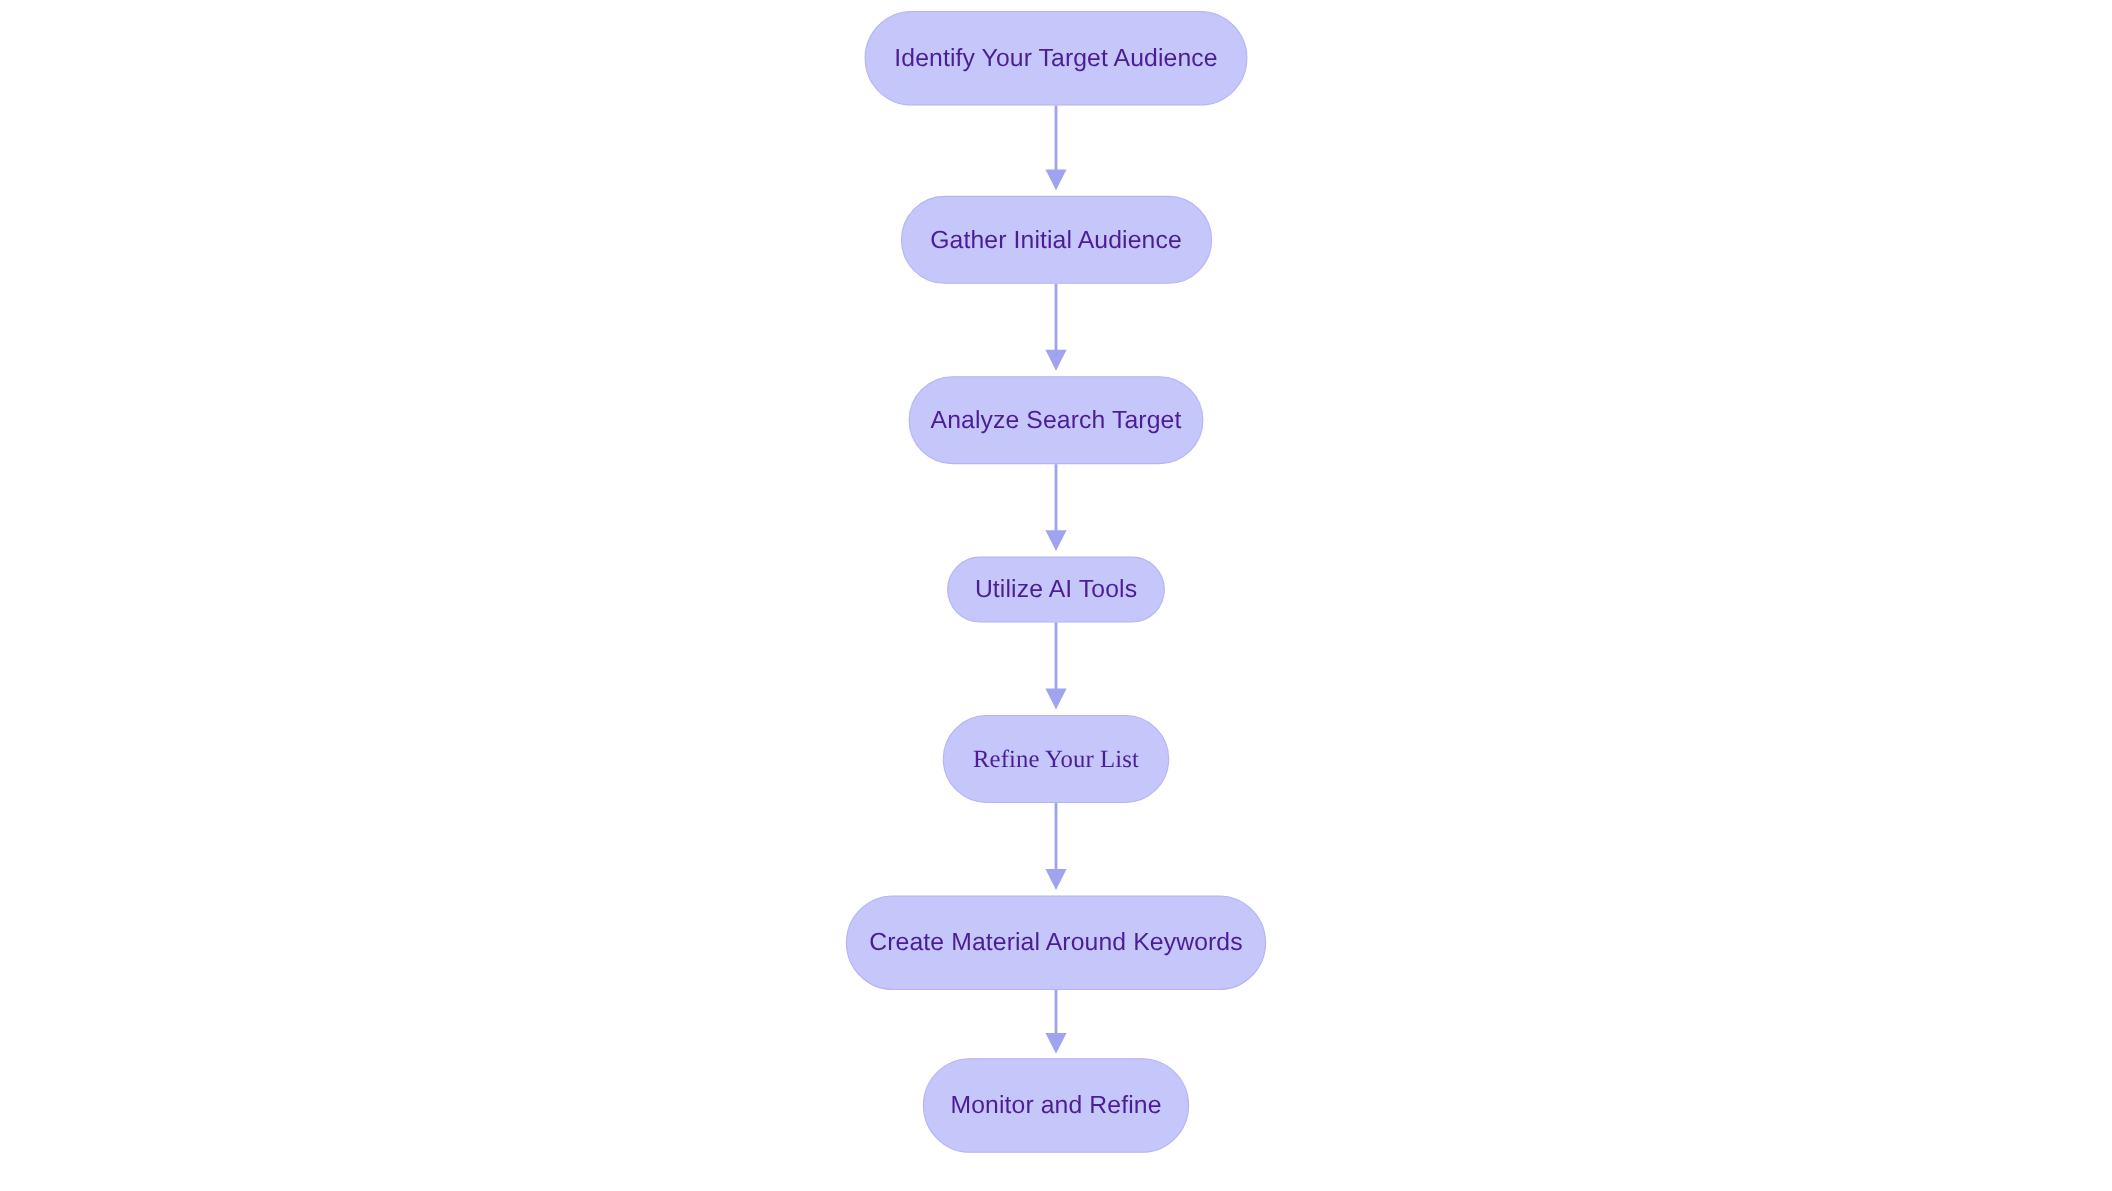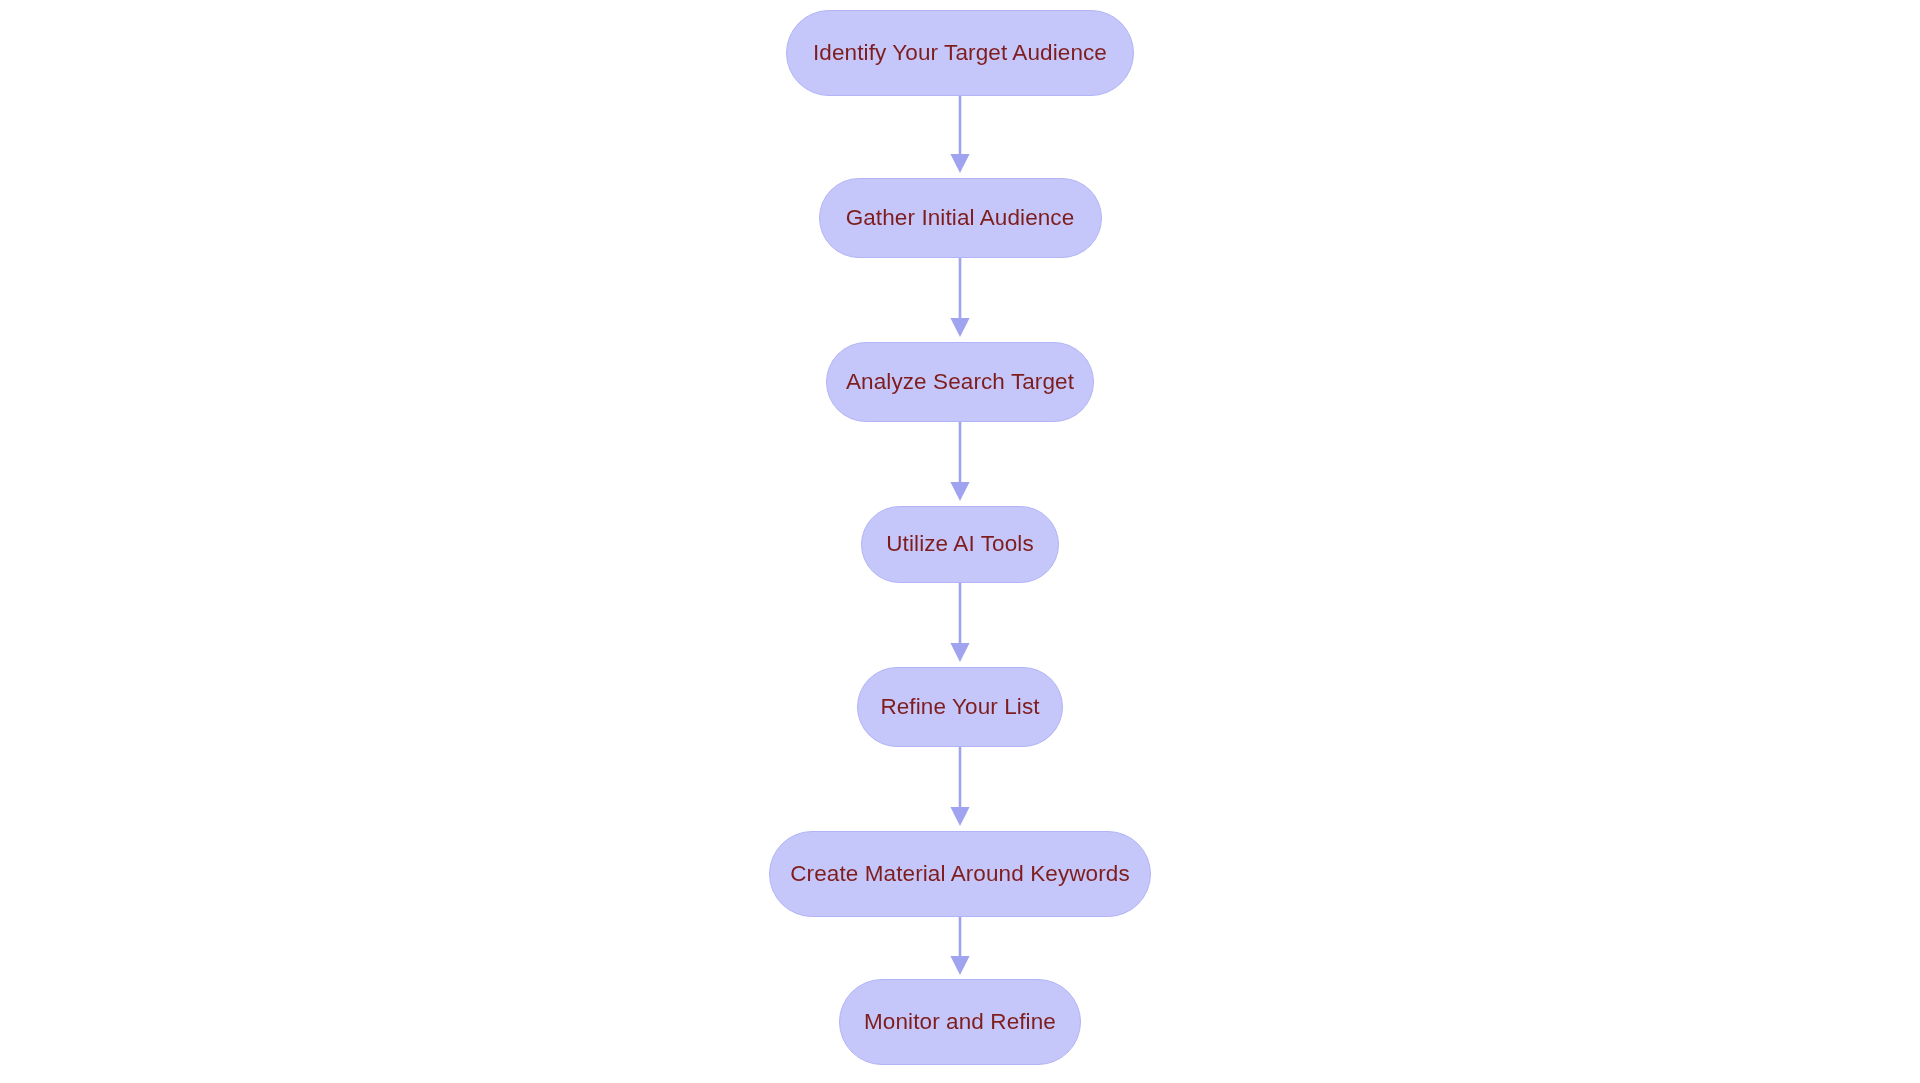--- a/index.html
+++ b/index.html
@@ -45,21 +45,21 @@
     background: #c5c6fa;
     border: 1.4px solid #b2b4f6;
     border-radius: 999px;
     color: #3333cc;
     white-space: nowrap;
     letter-spacing: 0.1px;
   }
   .node-label {
     font-size: 22.5px;
     line-height: 1;
-    color: #7f1d1d;
+    color: #4c1d95;
     font-weight: 400;
   }
   .connector {
     position: relative;
     display: flex;
     justify-content: center;
     width: 100%;
   }
   .connector svg {
     display: block;
@@ -107,34 +107,34 @@
     </div>
 
     <div class="connector">
       <svg width="26" height="84" viewBox="0 0 26 84" aria-hidden="true">
         <line x1="13" y1="0" x2="13" y2="64" stroke="#9fa3f0" stroke-width="2.6"></line>
         <polygon points="13,79 3.4,60 22.6,60" fill="#9fa3f0"></polygon>
       </svg>
     </div>
 
     <div class="node-row">
-      <div class="flow-node" style="width:198px;height:77px;">
+      <div class="flow-node" style="width:198px;height:60px;">
         <span class="node-label">Utilize AI Tools</span>
       </div>
     </div>
 
     <div class="connector">
       <svg width="26" height="84" viewBox="0 0 26 84" aria-hidden="true">
         <line x1="13" y1="0" x2="13" y2="64" stroke="#9fa3f0" stroke-width="2.6"></line>
         <polygon points="13,79 3.4,60 22.6,60" fill="#9fa3f0"></polygon>
       </svg>
     </div>
 
     <div class="node-row">
-      <div class="flow-node" style="width:206px;height:80px;">
+      <div class="flow-node" style="width:206px;height:80px;font-family:Liberation Serif, serif;">
         <span class="node-label">Refine Your List</span>
       </div>
     </div>
 
     <div class="connector">
       <svg width="26" height="84" viewBox="0 0 26 84" aria-hidden="true">
         <line x1="13" y1="0" x2="13" y2="64" stroke="#9fa3f0" stroke-width="2.6"></line>
         <polygon points="13,79 3.4,60 22.6,60" fill="#9fa3f0"></polygon>
       </svg>
     </div>

